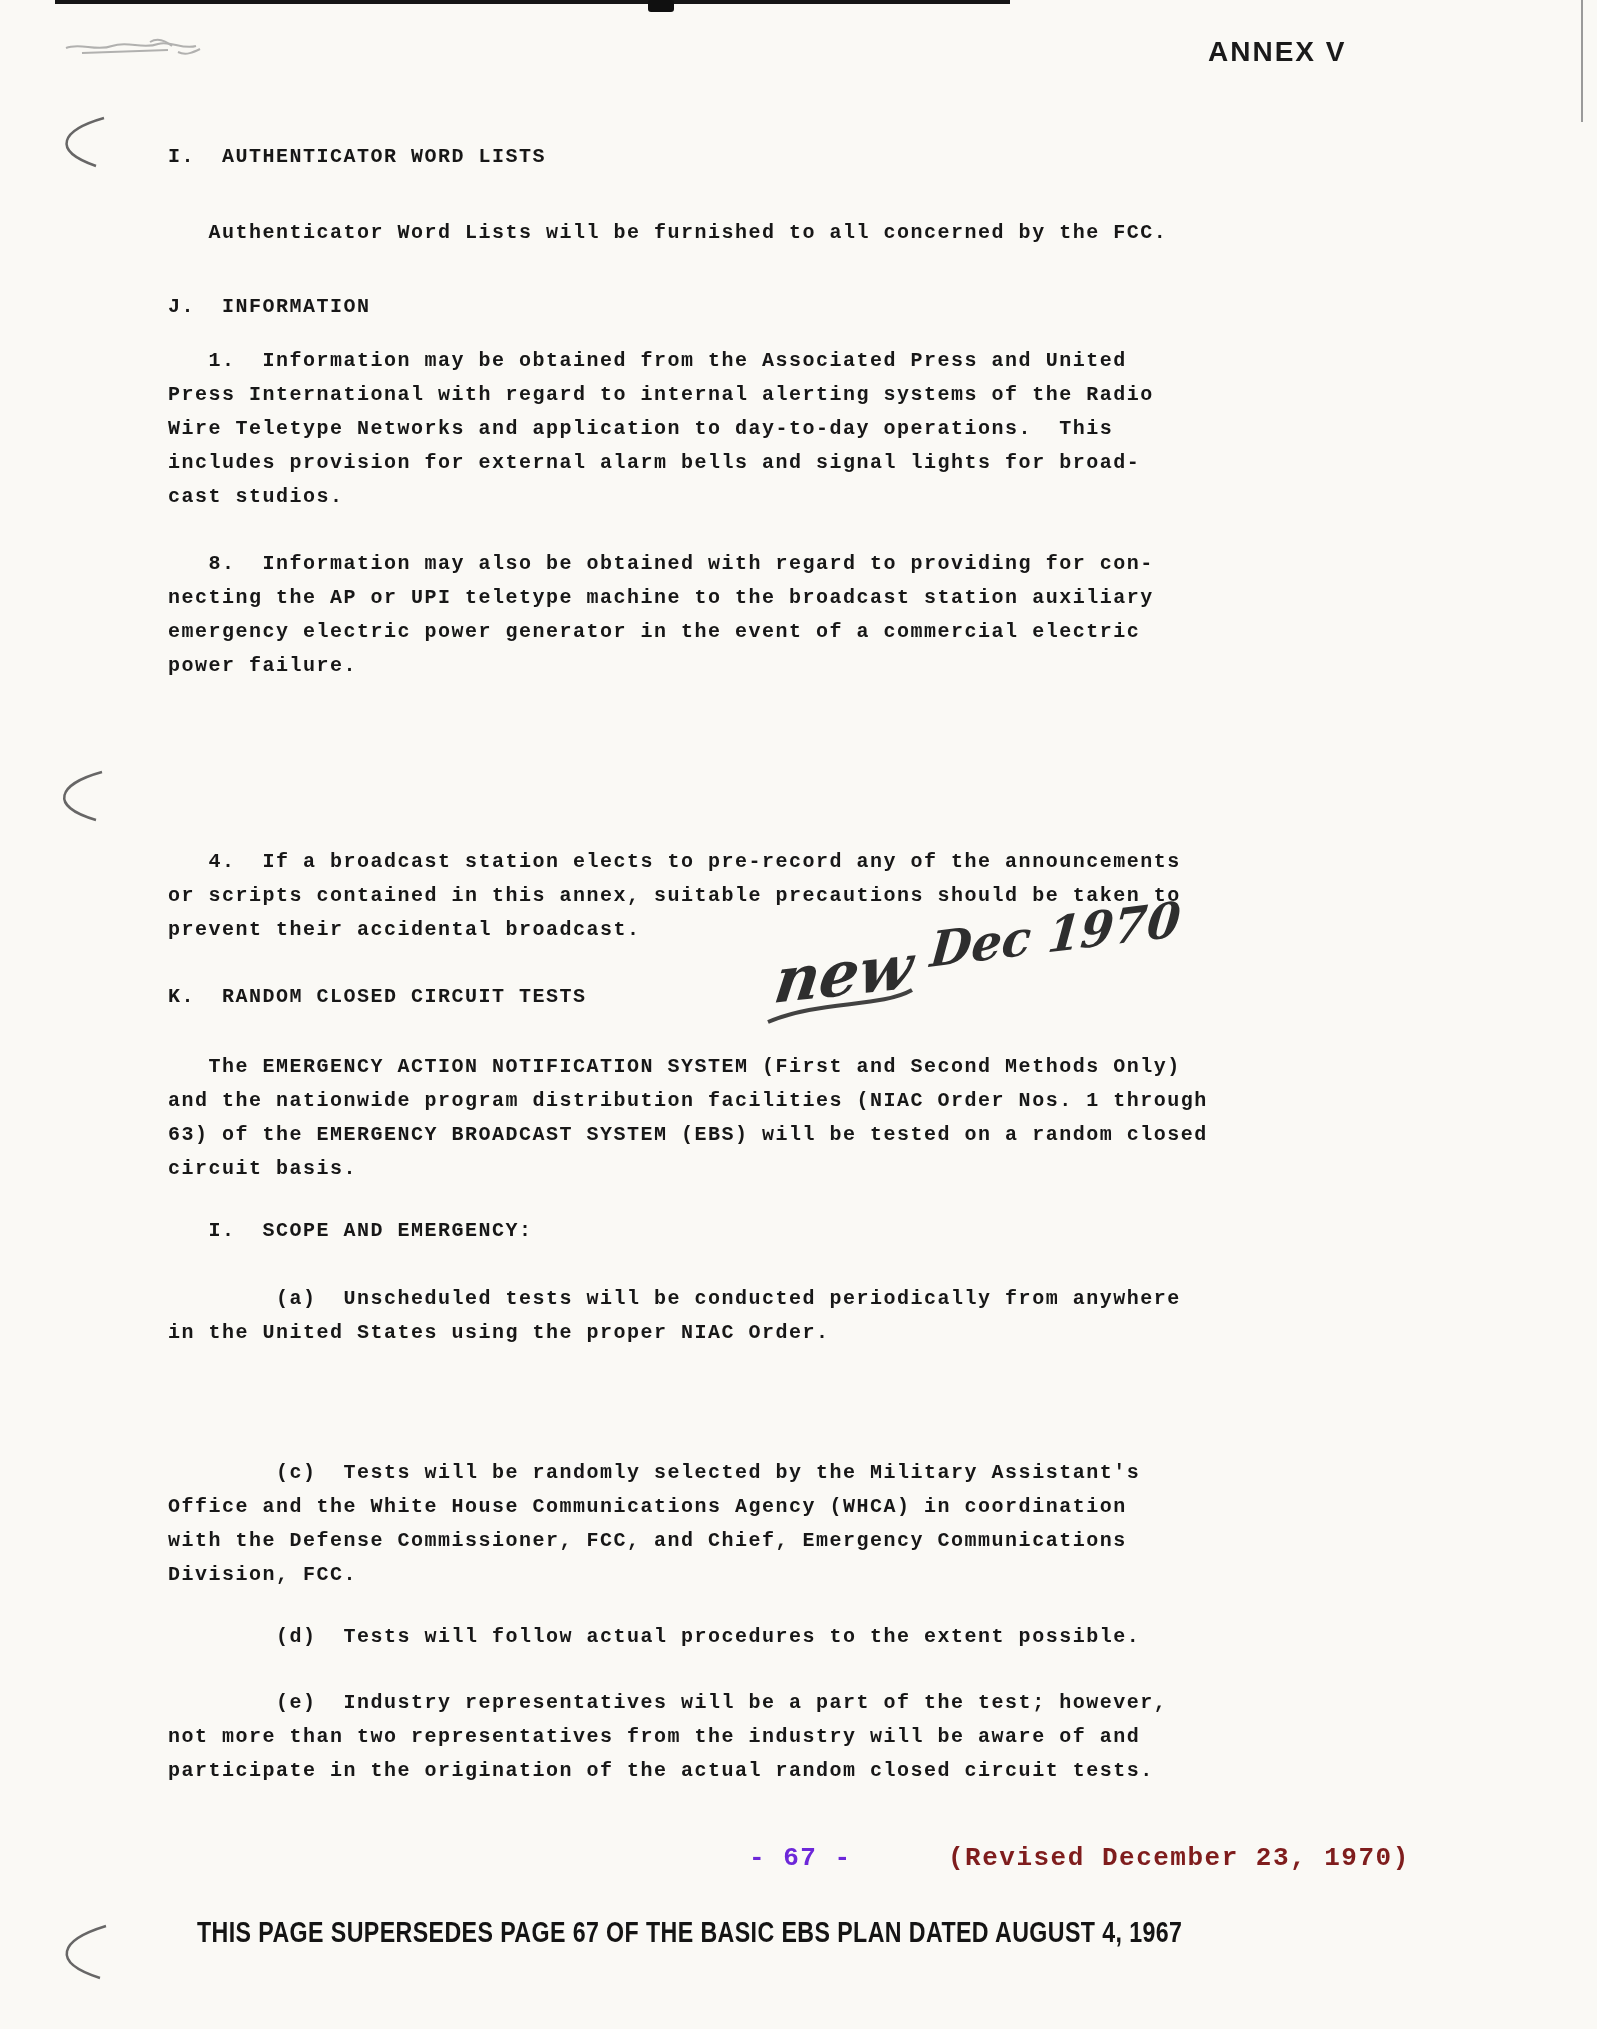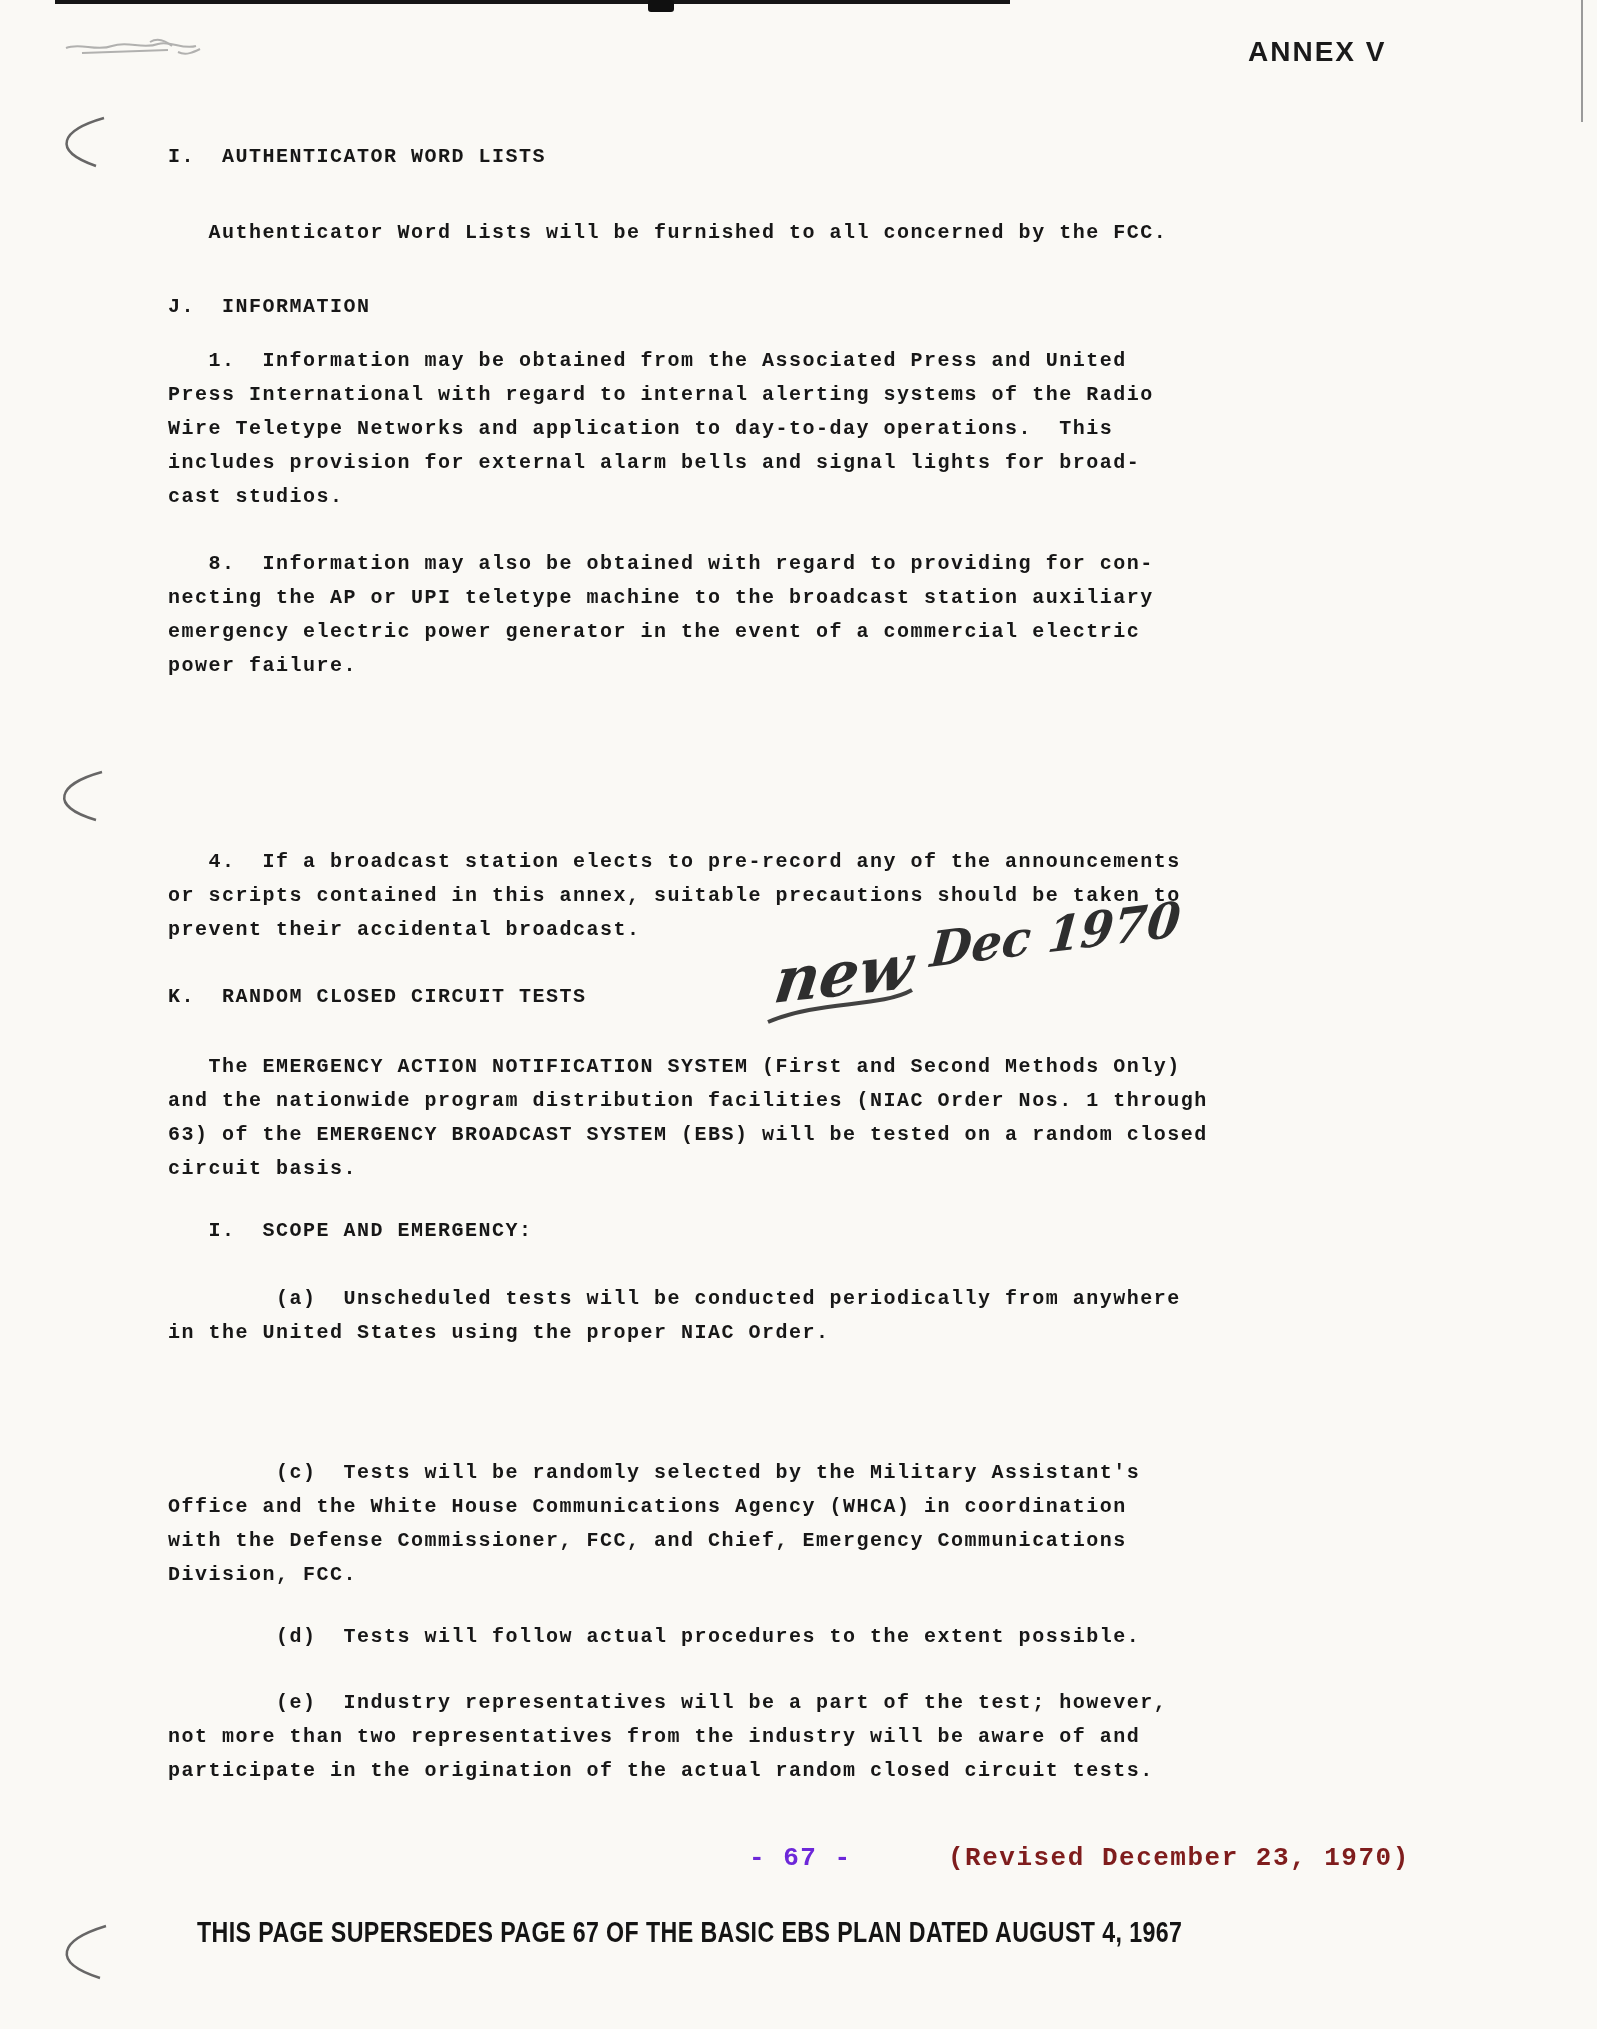--- a/index.html
+++ b/index.html
@@ -19,21 +19,20 @@
     pointer-events: none;
   }
   .annex {
     position: absolute;
     left: 1208px; top: 36px;
     font-family: "Liberation Sans", sans-serif;
     font-size: 28px;
     font-weight: 700;
     letter-spacing: 2px;
     color: #1a1a1a;
-    margin-left: 40px;
   }
   .block {
     position: absolute;
     left: 168px;
     white-space: pre;
     font-family: "Liberation Mono", monospace;
     font-weight: 700;
     font-size: 20px;
     line-height: 34px;
     letter-spacing: 1.5px;

